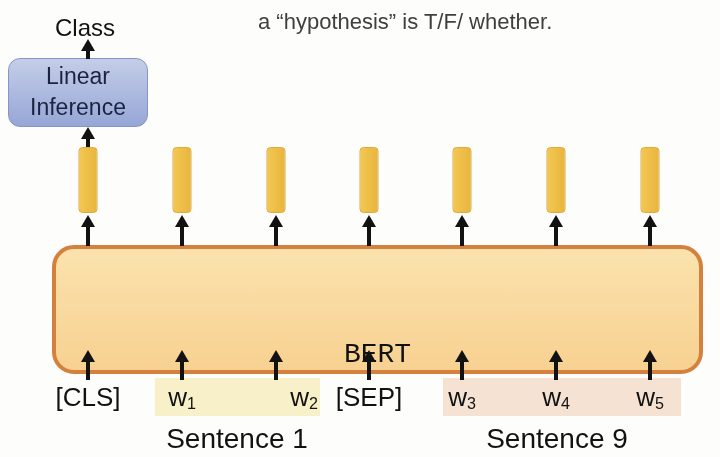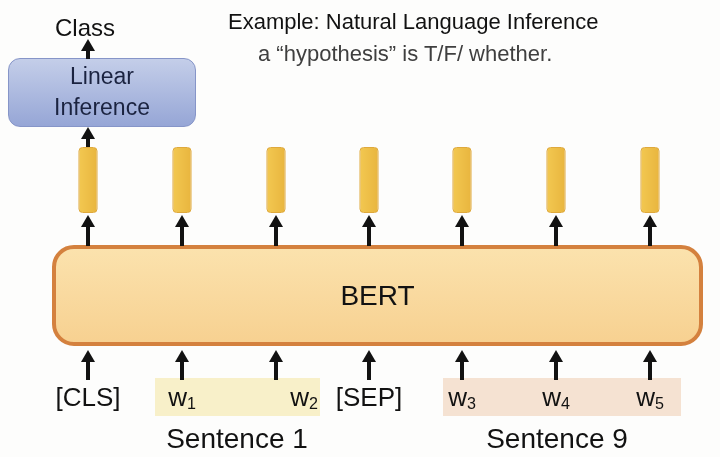--- a/index.html
+++ b/index.html
@@ -36,21 +36,21 @@
     transform: translateX(-50%);
     font-size: 24px;
     color: var(--ink, #111);
   }
 
   
   .classifier-box {
     position: absolute;
     left: 8px;
     top: 58px;
-    width: 188px;
+    width: 140px;
     height: 69px;
     box-sizing: border-box;
     border-radius: 12px;
     border: 1.5px solid var(--classifier-border, #8695C8);
     background: linear-gradient(180deg, var(--classifier-fill-top, #C4CEE9), var(--classifier-fill-bottom, #96A6D6));
     color: var(--classifier-ink, #1B2340);
     font-size: 23px;
     line-height: 31px;
     text-align: center;
     padding-top: 2px;
@@ -89,30 +89,31 @@
     background: linear-gradient(90deg, var(--bar-fill, #F2C750), var(--bar-fill-dark, #E9B63F));
     border: 1px solid var(--bar-border, #DFA93C);
   }
 
   
   .bert-box {
     position: absolute;
     left: 52px;
     top: 245px;
     width: 651px;
-    height: 101px;
+    height: 129px;
     box-sizing: border-box;
     border-radius: 22px;
     border: 4px solid var(--bert-border, #D4813E);
     background: linear-gradient(180deg, var(--bert-fill-top, #FBE2AD), var(--bert-fill-bottom, #F7D191));
     display: flex;
-    align-items: center;
+    align-items: flex-end;
     justify-content: center;
     font-size: 28px;
     color: var(--ink, #111);
+    font-family: Liberation Mono, monospace;
   }
 
   
   .highlight {
     position: absolute;
     top: 378px;
     height: 38px;
     z-index: 0;
   }
   .highlight-1 { left: 155px; width: 165px; background: var(--sent1-highlight, #F8F0C9); }
@@ -157,21 +158,20 @@
     z-index: 1;
     white-space: nowrap;
   }
 </style>
 </head>
 <body>
 
 <div id="stage">
 
   <div class="notes">
-    <div class="note-black">Example: Natural Language Inference</div>
     <div class="note-gray">a “hypothesis” is T/F/ whether.</div>
   </div>
 
   <div class="class-label">Class</div>
 
   <div class="classifier-box">
     <div>Linear</div>
     <div>Inference</div>
   </div>
 

